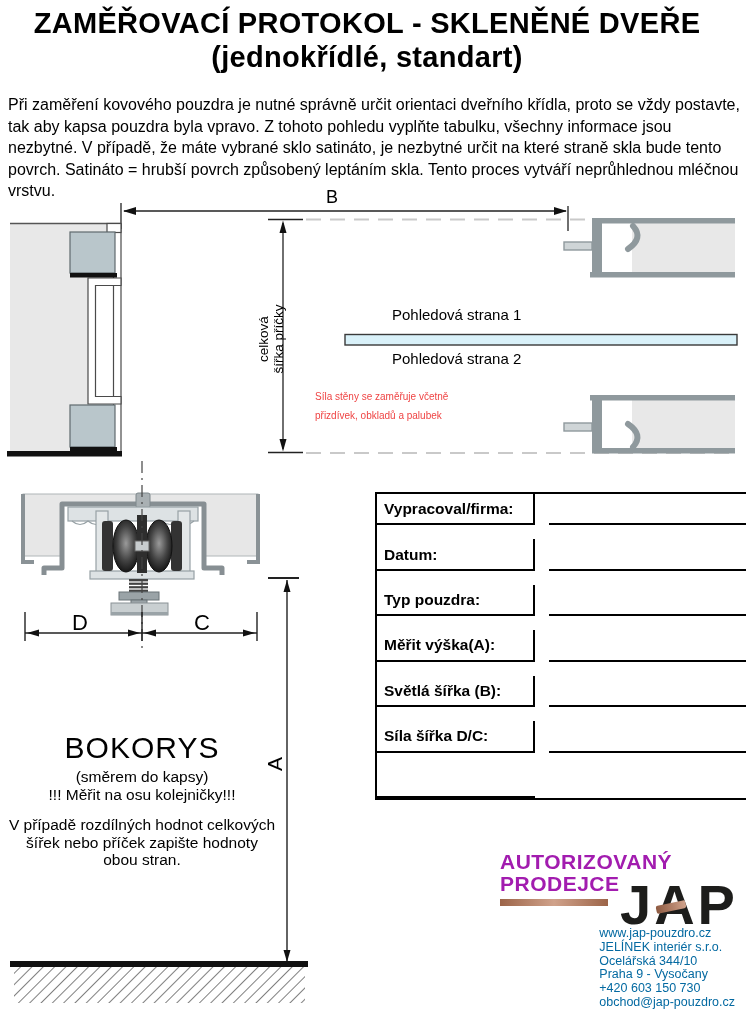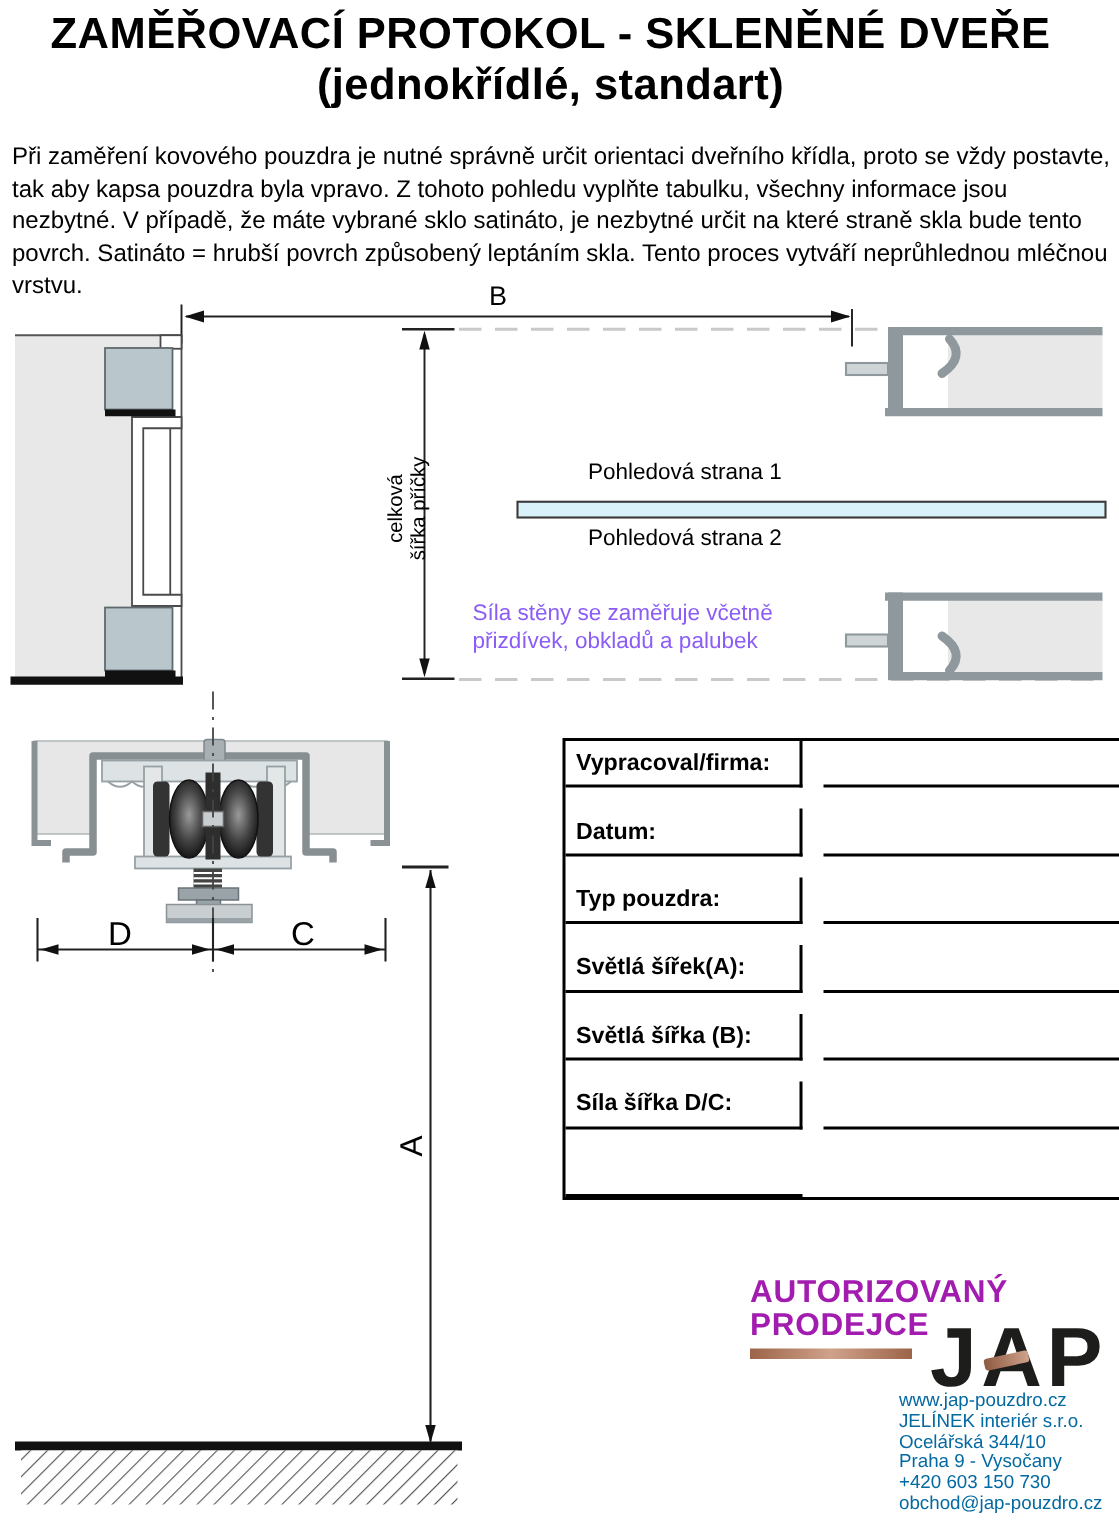--- a/index.html
+++ b/index.html
@@ -14,21 +14,21 @@
   .lbl{position:absolute;white-space:nowrap;}
   .dimB{left:326px;top:187px;font-size:18px;}
   .dimD{left:72px;top:610px;font-size:22px;}
   .dimC{left:194px;top:610px;font-size:22px;}
   .dimA{left:275px;top:764px;font-size:21px;
         transform:translate(-50%,-50%) rotate(-90deg);}
   .celkova{left:271px;top:339px;font-size:13.5px;line-height:15px;text-align:center;
         transform:translate(-50%,-50%) rotate(-90deg);}
   .strana1{left:392px;top:306px;font-size:15px;}
   .strana2{left:392px;top:350px;font-size:15px;text-align:right;}
-  .rednote{left:315px;top:400px;font-size:15px;line-height:18.5px;color:#8b5cf6;}
+  .rednote{left:315px;top:388px;font-size:10px;line-height:18.5px;color:#ef4444;}
   svg{position:absolute;display:block;}
   
   .ftable{position:absolute;left:375px;top:492px;width:374px;height:308px;
           display:grid;grid-template-columns:158px 1fr;grid-auto-rows:1fr;
           border:2px solid #000;box-sizing:border-box;background:#fff;gap:14px;}
   .ftable .cell{border-right:2px solid #000;border-bottom:2px solid #000;
           box-sizing:border-box;display:flex;align-items:center;}
   .ftable .cell.val{border-right:none;}
   .ftable .cell.r8{border-bottom:none;}
   .ftable .lab{font-weight:bold;font-size:15.5px;line-height:17px;padding:2px 4px 2px 7px;}
@@ -213,29 +213,35 @@
     <g>
       <rect x="10" y="506" width="298" height="6" fill="#111"></rect>
       <rect x="14" y="512" width="291" height="36" fill="url(#hatch)"></rect>
     </g>
   </svg>
 
   <span class="lbl dimD">D</span>
   <span class="lbl dimC">C</span>
   <span class="lbl dimA">A</span>
 
+  <div class="bok">
+    <div class="t">BOKORYS</div>
+    <div class="s">(směrem do kapsy)</div>
+    <div class="w">!!! Měřit na osu kolejničky!!!</div>
+    <div class="n">V případě rozdílných hodnot celkových šířek nebo příček zapište hodnoty obou stran.</div>
+  </div>
 
   <div class="ftable">
     <div class="cell lab">Vypracoval/firma:</div>
     <div class="cell val"></div>
     <div class="cell lab">Datum:</div>
     <div class="cell val"></div>
     <div class="cell lab">Typ pouzdra:</div>
     <div class="cell val"></div>
-    <div class="cell lab">Světlá šířek(A):</div>
+    <div class="cell lab">Měřit výška(A):</div>
     <div class="cell val"></div>
     <div class="cell lab">Světlá šířka (B):</div>
     <div class="cell val"></div>
     <div class="cell lab">Síla šířka D/C:</div>
     <div class="cell val"></div>
     <div class="cell val"></div>
     <div class="cell val r8"></div>
   </div>
 
   <div class="auth">

